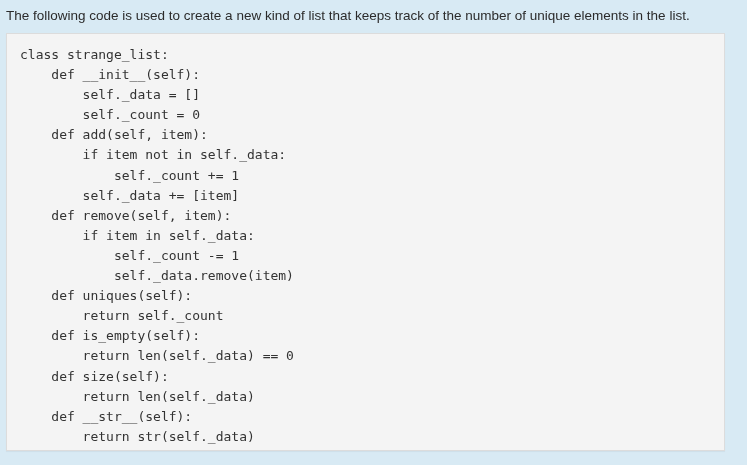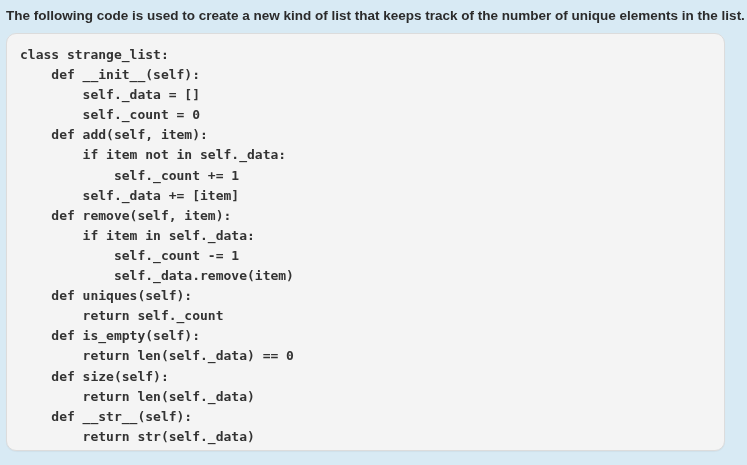--- a/index.html
+++ b/index.html
@@ -11,21 +11,20 @@
     height: 465px;
     background: #d8eaf4;
     font-family: "Liberation Sans", sans-serif;
     overflow: hidden;
   }
   .page {
     position: relative;
     width: 747px;
     height: 465px;
     box-sizing: border-box;
-    font-weight: bold;
   }
   .prompt {
     position: absolute;
     left: 6px;
     top: 7px;
     right: 6px;
     font-size: 13.5px;
     line-height: 17px;
     color: #2b2b2b;
     font-family: "Liberation Sans", sans-serif;
@@ -33,21 +32,21 @@
   }
   .code-card {
     position: absolute;
     left: 6px;
     top: 33px;
     width: 719px;
     height: 418px;
     box-sizing: border-box;
     background: #f4f4f4;
     border: 1px solid #dcdcdc;
-    border-radius: 10px;
+    border-radius: 0;
     box-shadow: 0 1px 1px rgba(0,0,0,0.04);
     overflow: hidden;
   }
   .code-block {
     margin: 0;
     padding: 11px 0 0 13px;
     font-family: "DejaVu Sans Mono", monospace;
     font-size: 13px;
     line-height: 20.1px;
     color: #333333;

